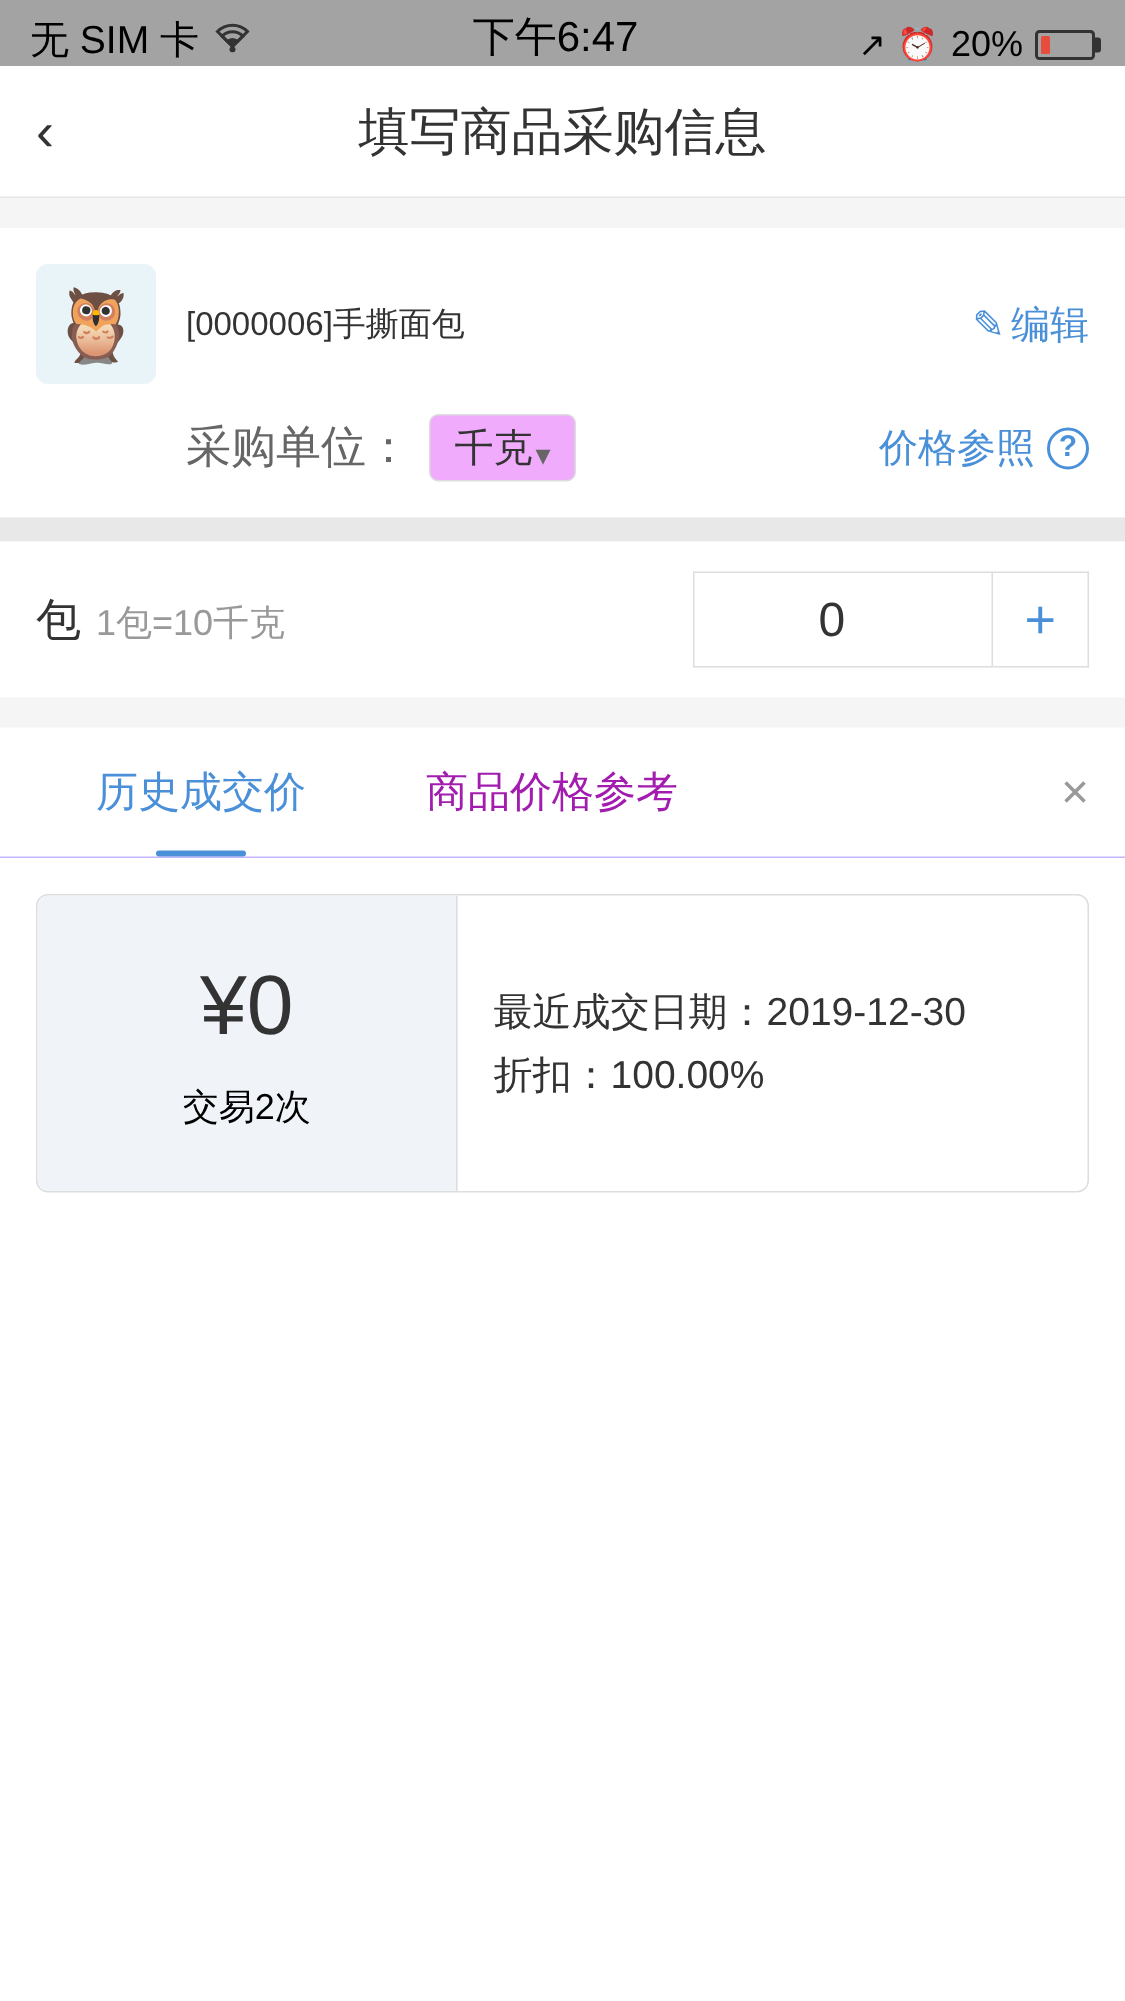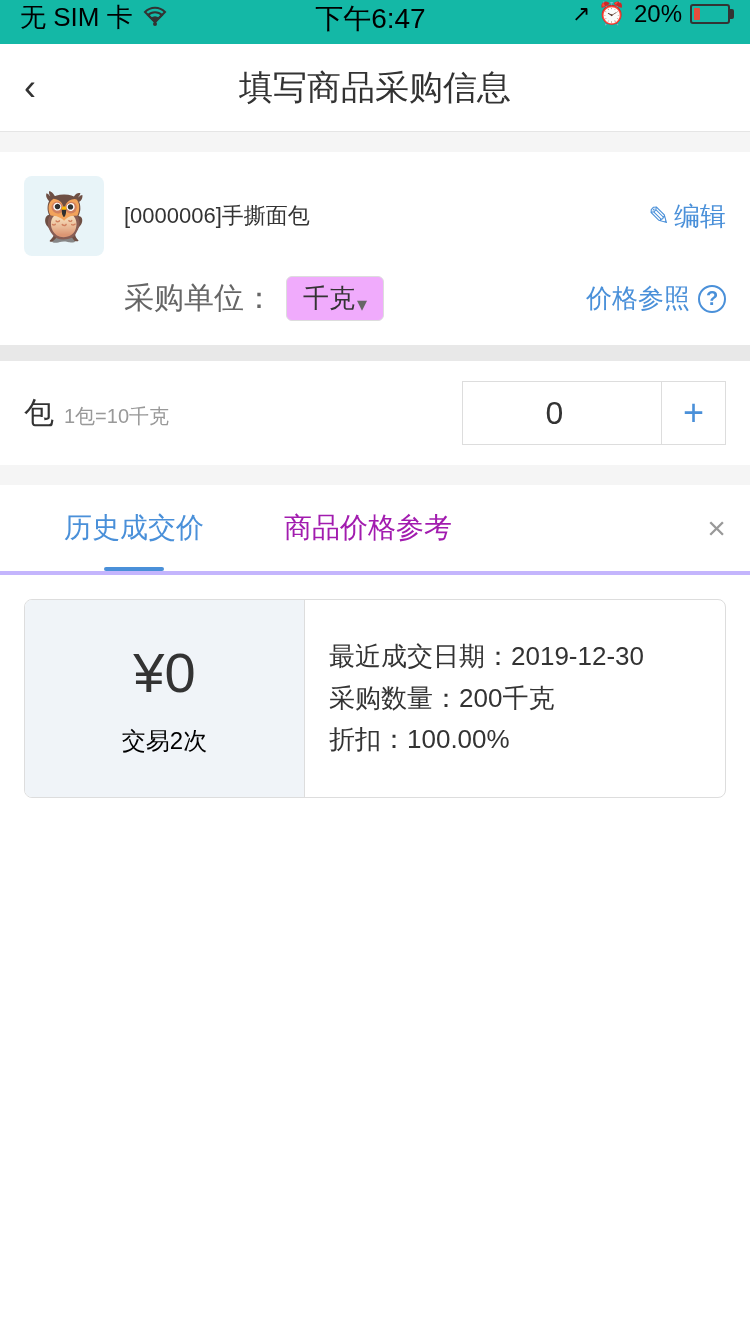--- a/index.html
+++ b/index.html
@@ -9,23 +9,23 @@
       min-height: 1334px;
       font-family: -apple-system, 'PingFang SC', 'Helvetica Neue', sans-serif;
       background: #f5f5f5;
       overflow-x: hidden;
     }
 
     
     .status-bar {
       width: 750px;
       height: 44px;
-      background: #14b8a6;
-      display: flex;
-      align-items: flex-start;
+      background: #a3a3a3;
+      display: flex;
+      align-items: flex-end;
       justify-content: space-between;
       padding: 0 20px;
       font-size: 26px;
     }
     .status-left {
       display: flex;
       align-items: center;
       gap: 8px;
     }
     .status-center {
@@ -206,21 +206,21 @@
       display: flex;
       align-items: baseline;
       gap: 10px;
     }
     .quantity-unit {
       font-size: 30px;
       color: #333;
       font-weight: 500;
     }
     .quantity-conversion {
-      font-size: 20px;
+      font-size: 24px;
       color: #999;
     }
     .quantity-input-group {
       display: flex;
       align-items: center;
       gap: 0;
     }
     .quantity-input {
       width: 200px;
       height: 64px;
@@ -246,21 +246,21 @@
     }
 
     
     .tabs-section {
       background: #fff;
       margin-top: 20px;
     }
     .tabs-header {
       display: flex;
       align-items: center;
-      border-bottom: 4px solid #c4b5fd;
+      border-bottom: 1px solid #c4b5fd;
       position: relative;
       padding: 0 24px;
     }
     .tab-item {
       padding: 24px 40px;
       font-size: 28px;
       color: #a21caf;
       cursor: pointer;
       position: relative;
     }
@@ -431,23 +431,20 @@
         <div class="price-amount">
           <span>¥</span><span>0</span>
         </div>
         <div class="price-trade-count">交易2次</div>
       </div>
       <div class="price-card-right">
         <div class="price-detail-row">
           <span>最近成交日期：</span><span>2019-12-30</span>
         </div>
         <div class="price-detail-row">
-          <span>采购数量：</span><span>200千克</span>
-        </div>
-        <div class="price-detail-row">
           <span>折扣：</span><span>100.00%</span>
         </div>
       </div>
     </div>
   </div>
 </div>
 
 <div class="main-content"></div>
 
 </body></html>

